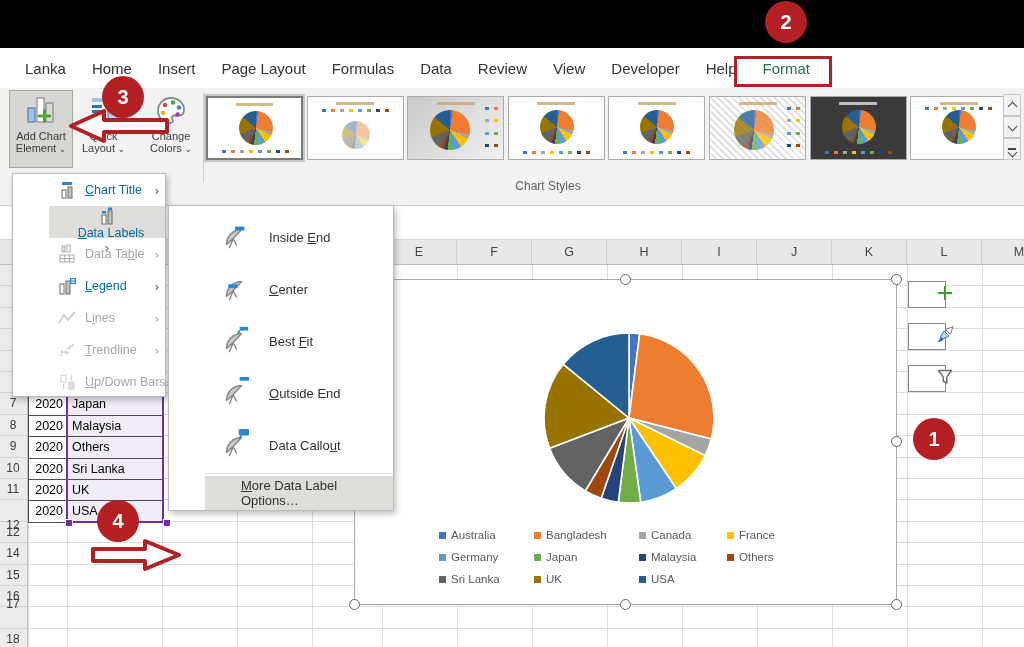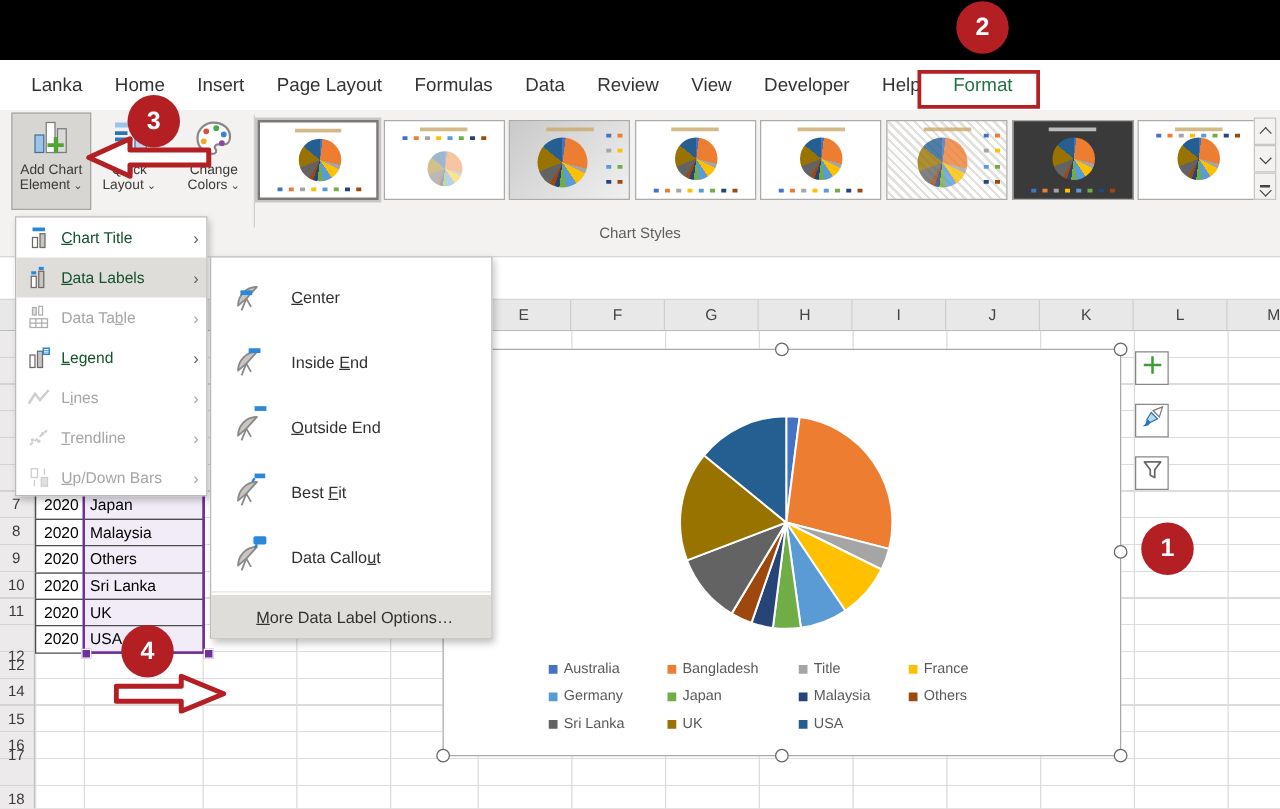--- a/index.html
+++ b/index.html
@@ -1,18 +1,18 @@
 <!DOCTYPE html>
 <html><head>
 <meta charset="utf-8">
 <style>
   html,body{margin:0;padding:0;background:#888;}
   .stage{position:relative;width:1024px;height:647px;overflow:hidden;background:#fff;
          font-family:"Liberation Sans",sans-serif;-webkit-font-smoothing:antialiased;}
-  .abs{position:absolute;}
+  .abs{position:absolute;padding-left:36px;}
 
   
   .topbar{left:0;top:0;width:1024px;height:48px;background:#000;}
   .tabrow{left:0;top:48px;width:1024px;height:40px;background:#fff;display:flex;align-items:center;padding-left:12px;box-sizing:border-box;}
   .tab{position:relative;padding:6px 13px;font-size:15px;color:#333;white-space:nowrap;cursor:default;}
   .tab.ctx{color:#217346;}
   .tab.active{font-weight:bold;}
   .tab.active::after{content:'';position:absolute;left:12px;right:12px;bottom:-2px;height:3px;background:#217346;}
   .tab.boxed{outline:3px solid #b41f24;outline-offset:0px;}
 
@@ -70,23 +70,23 @@
   .chart-title{position:absolute;top:13px;left:0;width:100%;text-align:center;font-size:17px;color:#595959;}
   .chandle{position:absolute;width:11px;height:11px;border-radius:50%;background:#fff;border:1.5px solid #656565;box-sizing:border-box;z-index:6;}
   .legend{position:absolute;left:84px;top:246px;display:grid;grid-template-columns:95px 105px 88px 92px;row-gap:4px;}
   .legitem{display:flex;align-items:center;gap:5px;font-size:11.5px;color:#595959;height:18px;}
   .legitem i{width:7px;height:7px;display:block;flex:none;}
   .ctool{width:27px;height:27px;background:#fff;border:1px solid #8a8886;box-sizing:border-box;display:flex;align-items:center;justify-content:center;z-index:5;}
 
   
   .menu{left:12px;top:173px;width:154px;height:224px;background:#fff;border:1px solid #bcbab8;box-shadow:2px 3px 6px rgba(0,0,0,.25);box-sizing:border-box;z-index:40;}
   .mi{display:flex;align-items:center;height:32px;padding:0 4px 0 6px;cursor:default;}
-  .mi.hl{background:#dfddda;}
+  .mi.hl{background:#dfddda;flex-direction:column;}
   .mi .micon{width:24px;flex:none;display:flex;justify-content:center;}
-  .mi .mlabel{flex:1;font-size:12.5px;color:#14532d;padding-left:6px;white-space:nowrap;}
+  .mi .mlabel{flex:1;font-size:12.5px;color:#0369a1;padding-left:6px;white-space:nowrap;}
   .mi .march{font-size:13px;color:#605e5c;padding-right:2px;}
   .mi.dis .mlabel,.mi.dis .march{color:#a8a6a4;}
   .mi.dis .micon{filter:grayscale(1) opacity(.55);}
   .submenu{left:168px;top:205px;width:226px;background:#fff;border:1px solid #bcbab8;box-shadow:2px 3px 6px rgba(0,0,0,.25);box-sizing:border-box;z-index:45;padding-top:5px;}
   .smi{display:flex;align-items:center;height:52px;padding:0 6px;}
   .smi .sicon{width:46px;height:46px;flex:none;display:flex;align-items:center;justify-content:center;}
   .smi .sicon.selbox{background:#d8d5d2;border:1px solid #b8b5b2;box-sizing:border-box;}
   .smi .slabel{font-size:13px;color:#323130;padding-left:12px;}
   .sm-sep{height:1px;background:#e3e1df;margin:2px 0;}
   .sm-more{height:34px;display:flex;align-items:center;background:#dfddda;font-size:13px;color:#323130;padding-left:36px;}
@@ -363,21 +363,21 @@
         <div class="legitem">
           <i style="background: rgb(68, 114, 196);"></i>
           <span>Australia</span>
         </div>
         <div class="legitem">
           <i style="background: rgb(237, 125, 49);"></i>
           <span>Bangladesh</span>
         </div>
         <div class="legitem">
           <i style="background: rgb(165, 165, 165);"></i>
-          <span>Title</span>
+          <span>Canada</span>
         </div>
         <div class="legitem">
           <i style="background: rgb(255, 192, 0);"></i>
           <span>France</span>
         </div>
         <div class="legitem">
           <i style="background: rgb(91, 155, 213);"></i>
           <span>Germany</span>
         </div>
         <div class="legitem">
@@ -507,55 +507,55 @@
         <div class="mlabel"><span><u>U</u>p/Down Bars</span></div>
         <div class="march">›</div>
       </div>
     </div>
   <div class="abs submenu" id="submenu">
       <div class="smi">
         <div class="sicon">
           <svg width="34" height="34" viewBox="0 0 36 36">
             <path d="M10 26 A16 16 0 0 1 26 10 L17 20 Z" fill="#c8c6c3" stroke="#8a8886" stroke-width="1.5" stroke-linejoin="round"></path>
             <path d="M17 20 L13 30 M17 20 L21 27" stroke="#8a8886" stroke-width="1.5" fill="none"></path>
-            <rect x="12" y="13" width="10" height="4" fill="#2b88d8"></rect>
-          </svg>
-        </div>
-        <div class="slabel"><span><u>C</u>enter</span></div>
+            <rect x="19" y="7" width="10" height="4" fill="#2b88d8"></rect>
+          </svg>
+        </div>
+        <div class="slabel"><span>Inside <u>E</u>nd</span></div>
       </div>
       <div class="smi">
         <div class="sicon">
           <svg width="34" height="34" viewBox="0 0 36 36">
             <path d="M10 26 A16 16 0 0 1 26 10 L17 20 Z" fill="#c8c6c3" stroke="#8a8886" stroke-width="1.5" stroke-linejoin="round"></path>
             <path d="M17 20 L13 30 M17 20 L21 27" stroke="#8a8886" stroke-width="1.5" fill="none"></path>
-            <rect x="19" y="7" width="10" height="4" fill="#2b88d8"></rect>
-          </svg>
-        </div>
-        <div class="slabel"><span>Inside <u>E</u>nd</span></div>
-      </div>
-      <div class="smi">
-        <div class="sicon">
-          <svg width="34" height="34" viewBox="0 0 36 36">
-            <path d="M10 26 A16 16 0 0 1 26 10 L17 20 Z" fill="#c8c6c3" stroke="#8a8886" stroke-width="1.5" stroke-linejoin="round"></path>
-            <path d="M17 20 L13 30 M17 20 L21 27" stroke="#8a8886" stroke-width="1.5" fill="none"></path>
-            <rect x="24" y="1" width="10" height="4" fill="#2b88d8"></rect>
-          </svg>
-        </div>
-        <div class="slabel"><span><u>O</u>utside End</span></div>
+            <rect x="12" y="13" width="10" height="4" fill="#2b88d8"></rect>
+          </svg>
+        </div>
+        <div class="slabel"><span><u>C</u>enter</span></div>
       </div>
       <div class="smi">
         <div class="sicon">
           <svg width="34" height="34" viewBox="0 0 36 36">
             <path d="M10 26 A16 16 0 0 1 26 10 L17 20 Z" fill="#c8c6c3" stroke="#8a8886" stroke-width="1.5" stroke-linejoin="round"></path>
             <path d="M17 20 L13 30 M17 20 L21 27" stroke="#8a8886" stroke-width="1.5" fill="none"></path>
             <rect x="24" y="3" width="9" height="4" fill="#2b88d8"></rect>
             <path d="M24 7 l-2 3" stroke="#2b88d8" stroke-width="2"></path>
           </svg>
         </div>
         <div class="slabel"><span>Best <u>F</u>it</span></div>
+      </div>
+      <div class="smi">
+        <div class="sicon">
+          <svg width="34" height="34" viewBox="0 0 36 36">
+            <path d="M10 26 A16 16 0 0 1 26 10 L17 20 Z" fill="#c8c6c3" stroke="#8a8886" stroke-width="1.5" stroke-linejoin="round"></path>
+            <path d="M17 20 L13 30 M17 20 L21 27" stroke="#8a8886" stroke-width="1.5" fill="none"></path>
+            <rect x="24" y="1" width="10" height="4" fill="#2b88d8"></rect>
+          </svg>
+        </div>
+        <div class="slabel"><span><u>O</u>utside End</span></div>
       </div>
       <div class="smi">
         <div class="sicon">
           <svg width="34" height="34" viewBox="0 0 36 36">
             <path d="M10 26 A16 16 0 0 1 26 10 L17 20 Z" fill="#c8c6c3" stroke="#8a8886" stroke-width="1.5" stroke-linejoin="round"></path>
             <path d="M17 20 L13 30 M17 20 L21 27" stroke="#8a8886" stroke-width="1.5" fill="none"></path>
             <rect x="23" y="1" width="11" height="7" rx="1.5" fill="#2b88d8"></rect>
             <path d="M26 8 l-2 3" stroke="#2b88d8" stroke-width="2"></path>
           </svg>
         </div>

